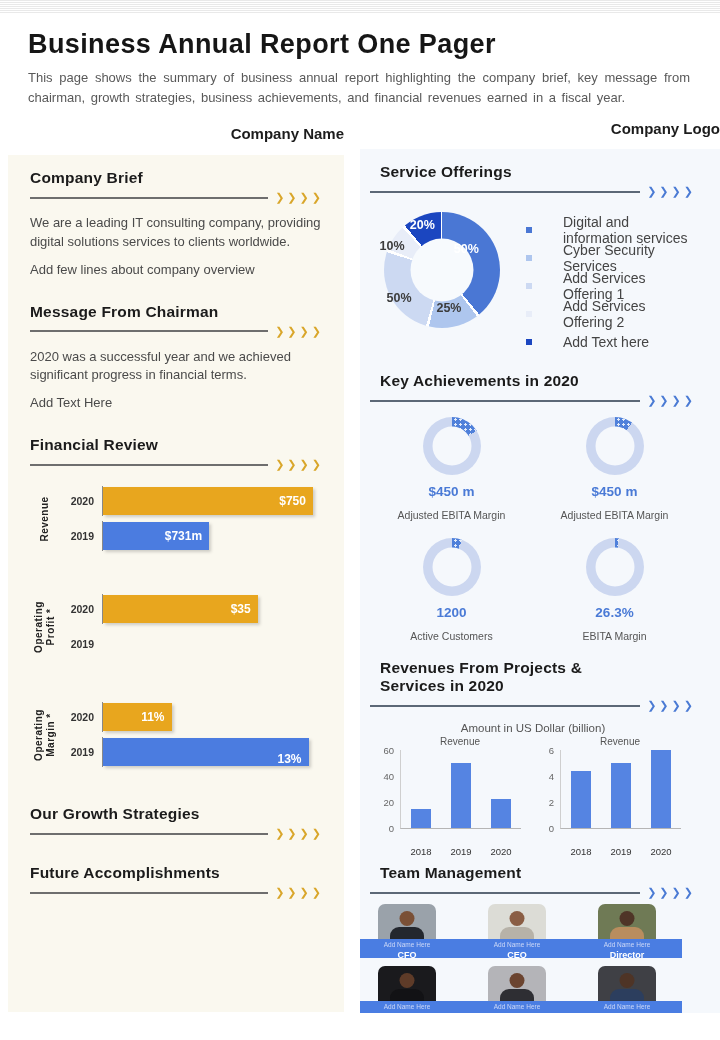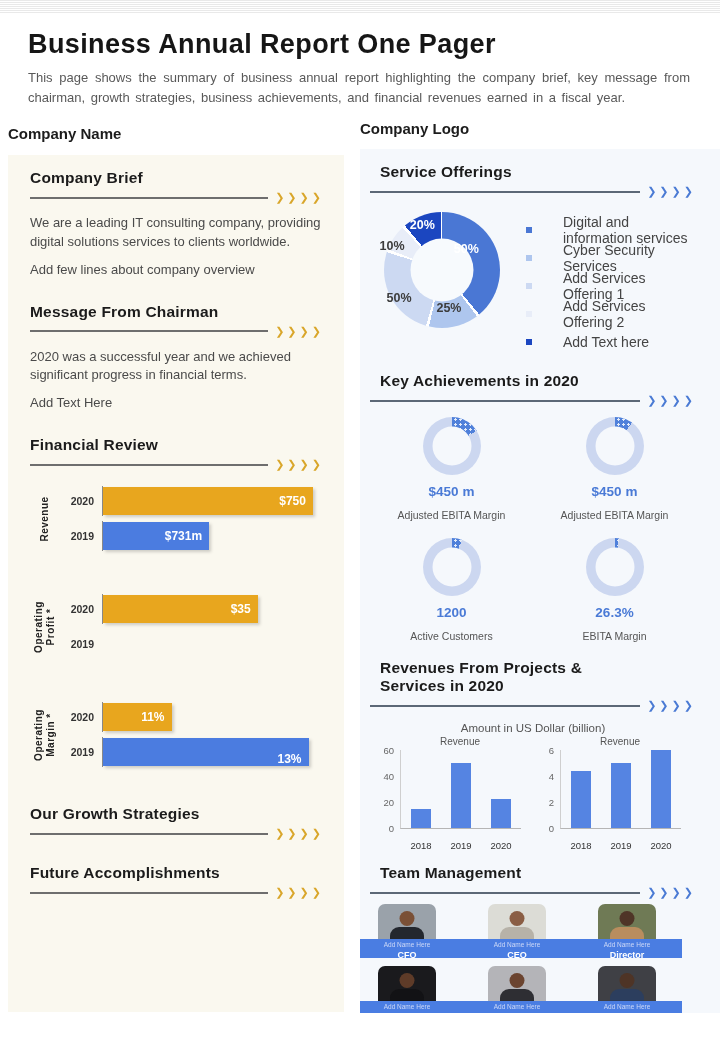--- a/index.html
+++ b/index.html
@@ -7,21 +7,21 @@
   #page{position:relative;width:720px;height:1040px;background:#ffffff;overflow:hidden;}
 
   .top-stripes{width:720px;height:13px;background:repeating-linear-gradient(#e9e9e9 0 1px,#ffffff 1px 2px);}
 
   .page-title{margin:16px 28px 0;font-size:27px;font-weight:bold;color:#161616;letter-spacing:.4px;}
   .page-subtitle{margin:8px 30px 0 28px;font-size:13px;color:#595959;line-height:1.5;text-align:justify;word-spacing:2px;}
 
   .columns{display:flex;align-items:flex-start;margin-top:10px;padding-left:8px;}
   .col-left{width:348px;margin-right:16px;}
   .col-right{flex:1;}
-  .col-head{text-align:left;font-size:15px;font-weight:bold;color:#1c1c1c;}
+  .col-head{text-align:right;font-size:15px;font-weight:bold;color:#1c1c1c;}
   .col-left .col-head{margin:8px 0 13px;}
   .col-right .col-head{margin:3px 0 12px;}
 
   .panel{overflow:hidden;}
   .panel.cream{background:#faf8ef;height:843px;padding:14px 20px 0 22px;}
   .panel.blue{background:#f5f8fc;height:850px;padding:14px 24px 0 10px;}
 
   h3.sec-title{margin:0;font-size:15.5px;font-weight:bold;color:#1b1b1b;letter-spacing:.2px;}
   .rule-row{display:flex;align-items:center;margin:5px 0 11px;}
   .rule{flex:1;height:2px;background:#6e6e6e;}
@@ -69,21 +69,21 @@
   .ach-label{margin-top:10px;font-size:10.5px;color:#555;}
 
   
   .mini-sub{text-align:center;font-size:11.5px;color:#555;margin:2px 0 0;}
   .mini-charts{display:flex;justify-content:space-between;padding:0 6px 0 0;}
   .mini-chart{position:relative;width:160px;height:122px;}
   .mc-plot{position:absolute;left:30px;top:16px;width:120px;height:78px;border-left:1px solid #cfcfcf;border-bottom:1px solid #b5b5b5;display:flex;align-items:flex-end;justify-content:space-around;}
   .mc-tick{position:absolute;width:24px;text-align:right;font-size:9.5px;color:#666;}
   .mc-barwrap{position:relative;width:20px;height:100%;display:flex;align-items:flex-end;}
   .mc-bar{width:100%;background:#5584e2;}
-  .mc-cat{position:absolute;top:100%;margin-top:12px;left:50%;transform:translateX(-50%);font-size:9.5px;color:#333;white-space:nowrap;}
+  .mc-cat{position:absolute;top:100%;margin-top:18px;left:50%;transform:translateX(-50%);font-size:9.5px;color:#333;white-space:nowrap;}
   .mc-series{position:absolute;top:2px;font-size:10px;color:#555;transform:translateX(-50%);}
 
   
   .team-row{position:relative;height:55px;margin:1px 0 7px;}
   .team-banner{position:absolute;left:-18px;top:35px;width:330px;height:19px;background:#4a7de2;z-index:1;}
   .team-cells{position:absolute;left:-18px;top:0;width:330px;height:55px;display:flex;}
   .team-cell{position:relative;width:110px;height:55px;}
   .photo{position:absolute;left:50%;transform:translateX(-50%);top:0;width:58px;height:52px;border-radius:7px;overflow:hidden;z-index:0;}
   .photo .head{position:absolute;top:7px;left:50%;transform:translateX(-50%);width:15px;height:15px;border-radius:50%;}
   .photo .torso{position:absolute;top:23px;left:50%;transform:translateX(-50%);width:34px;height:30px;border-radius:9px 9px 0 0;}

